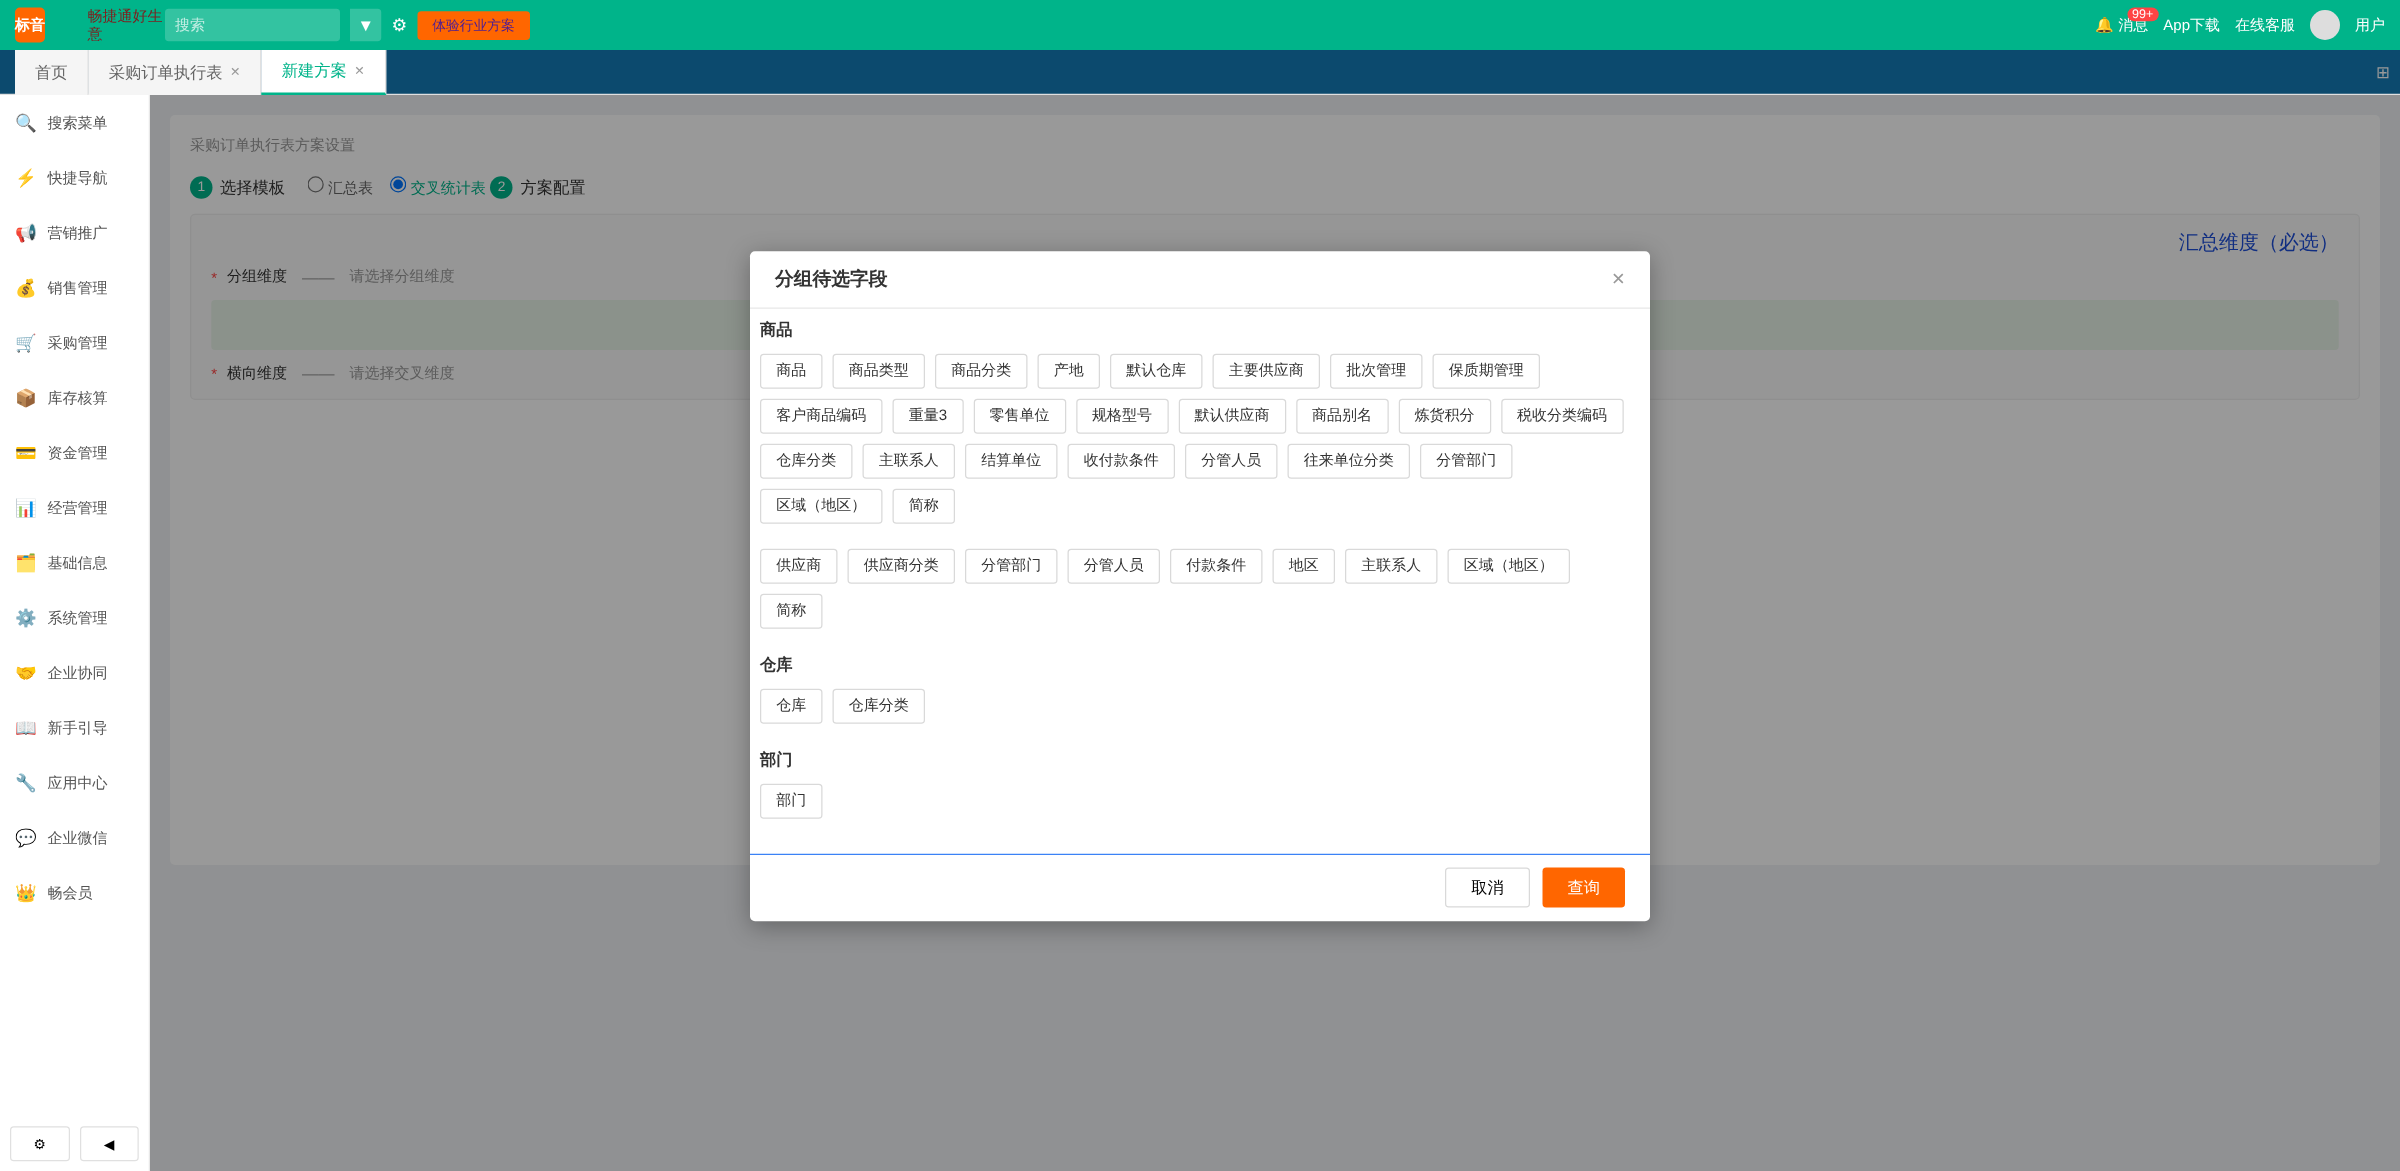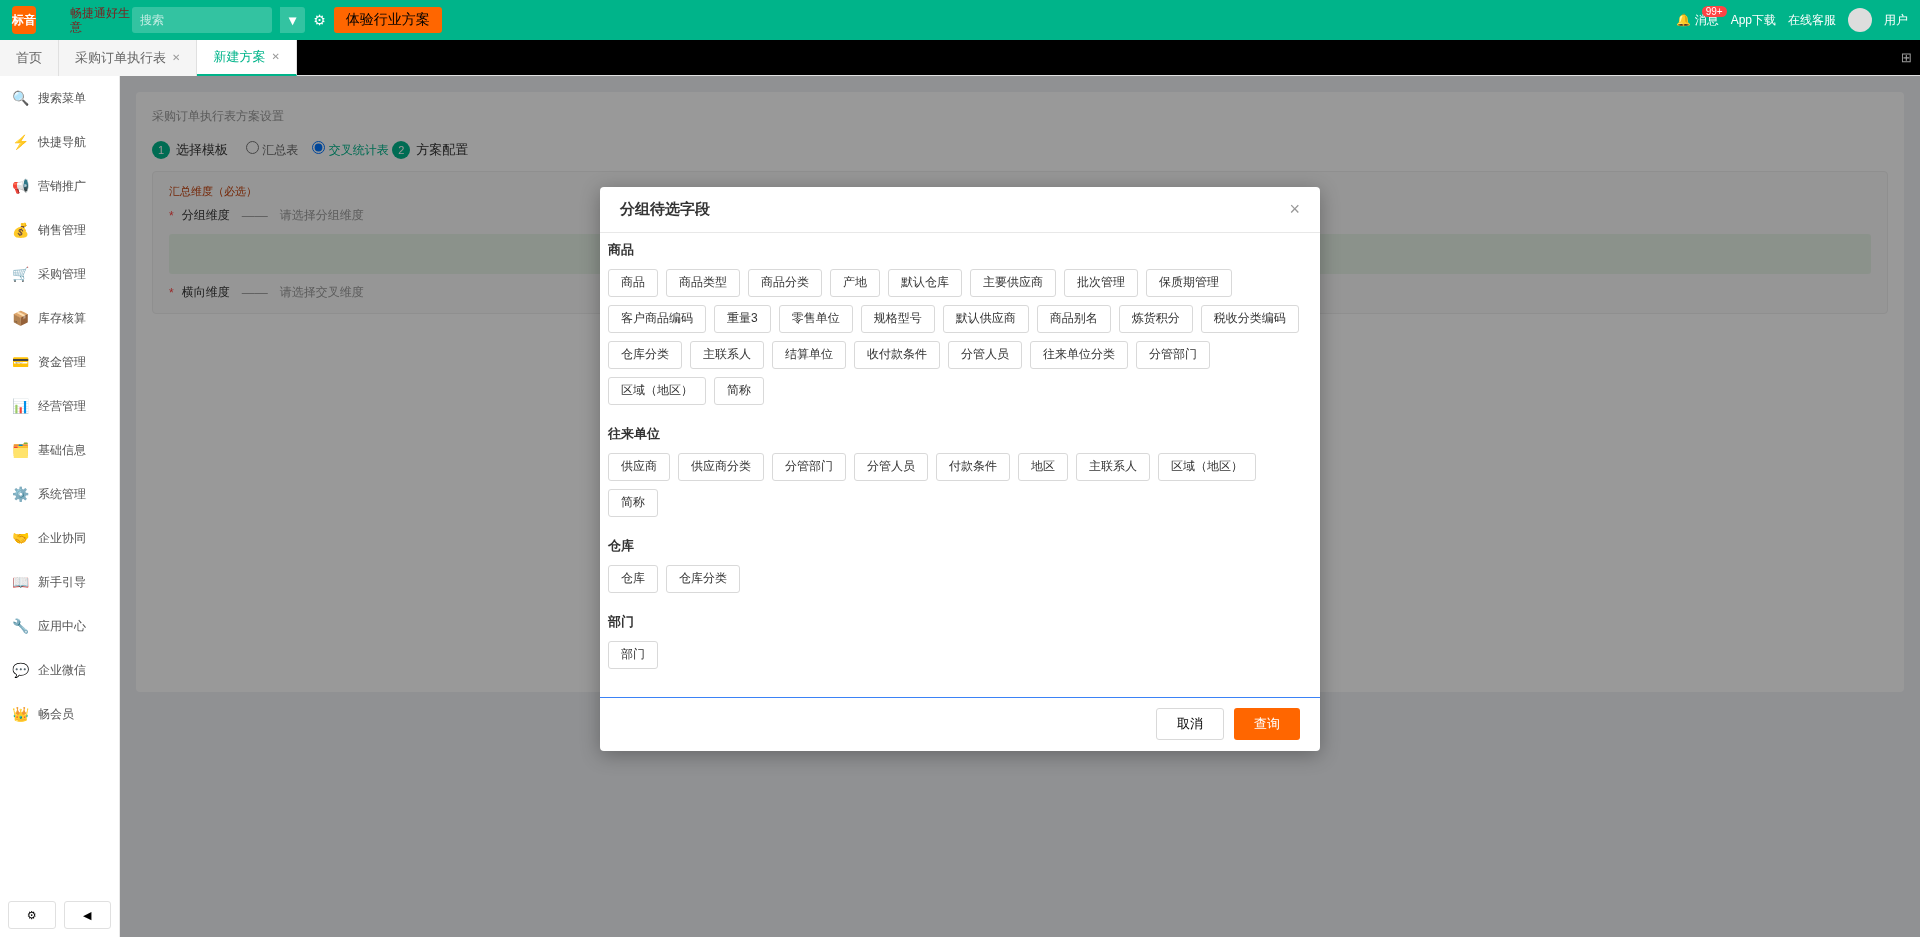--- a/index.html
+++ b/index.html
@@ -51,45 +51,45 @@
       border-radius: 0 3px 3px 0;
     }
     .header-center { flex: 1; display: flex; align-items: center; gap: 8px; }
     .gear-btn {
       background: none; border: none;
       color: white; cursor: pointer; font-size: 14px;
     }
     .trial-btn {
       background: #ff6600;
       border: none;
-      color: #000000;
+      color: #4c1d95;
       padding: 4px 12px;
       border-radius: 3px;
       cursor: pointer;
-      font-size: 14px;
+      font-size: 11px;
     }
     .header-right {
       display: flex; align-items: center; gap: 12px;
       color: white; font-size: 12px;
     }
     .badge-icon { position: relative; display: inline-flex; align-items: center; gap: 3px; cursor: pointer; }
     .badge { background: #ff4444; color: white; border-radius: 8px; padding: 0 4px; font-size: 10px; position: absolute; top: -6px; right: -8px; }
     .avatar { width: 24px; height: 24px; background: #ddd; border-radius: 50%; }
 
     
     .nav-tabs {
       height: 36px;
-      background: #000000;
+      background: #0c4a6e;
       display: flex;
       align-items: center;
       border-bottom: 1px solid #e0e0e0;
       position: fixed;
       top: 40px; left: 0; right: 0;
       z-index: 99;
-      padding-left: 0;
+      padding-left: 12px;
     }
     .nav-tab {
       height: 36px;
       padding: 0 16px;
       display: flex; align-items: center; gap: 6px;
       cursor: pointer;
       font-size: 13px;
       color: #666;
       border-right: 1px solid #e0e0e0;
       background: #f5f5f5;
@@ -381,21 +381,21 @@
       </label>
       <label style="font-size:12px;color:#00b48a;margin-left:8px;">
         <input type="radio" name="template" checked="" style=""> <span>交叉统计表</span>
       </label>
     </div>
     <div class="step-label">
       <div class="step-num">2</div>
       <span>方案配置</span>
     </div>
     <div style="padding:12px 16px;background:#fafafa;border:1px solid #eee;border-radius:4px;margin-bottom:12px;">
-      <div style="font-size:11px;color:#c2410c;margin-bottom:8px;">汇总维度（必选）</div>
+      <div style="font-size:16px;color:#1d4ed8;margin-bottom:8px;text-align:right;">汇总维度（必选）</div>
       <div style="display:flex;align-items:center;gap:8px;margin-bottom:10px;">
         <span style="color:#ff4444;font-size:12px;">*</span>
         <span style="font-size:12px;color:#333;">分组维度</span>
         <span style="color:#999;margin:0 4px;">——</span>
         <span style="font-size:12px;color:#999;">请选择分组维度</span>
       </div>
       <div style="background:#e8f4e8;height:40px;border-radius:3px;display:flex;align-items:center;padding:0 12px;"></div>
       <div style="display:flex;align-items:center;gap:8px;margin-top:10px;">
         <span style="color:#ff4444;font-size:12px;">*</span>
         <span style="font-size:12px;color:#333;">横向维度</span>
@@ -440,21 +440,20 @@
         <button class="field-tag">收付款条件</button>
         <button class="field-tag">分管人员</button>
         <button class="field-tag">往来单位分类</button>
         <button class="field-tag">分管部门</button>
         <button class="field-tag">区域（地区）</button>
         <button class="field-tag">简称</button>
       </div>
     </div>
 
     <div class="field-section">
-      <div class="section-title">往来单位</div>
       <div class="field-tags">
         <button class="field-tag">供应商</button>
         <button class="field-tag">供应商分类</button>
         <button class="field-tag">分管部门</button>
         <button class="field-tag">分管人员</button>
         <button class="field-tag">付款条件</button>
         <button class="field-tag">地区</button>
         <button class="field-tag">主联系人</button>
         <button class="field-tag">区域（地区）</button>
         <button class="field-tag">简称</button>

